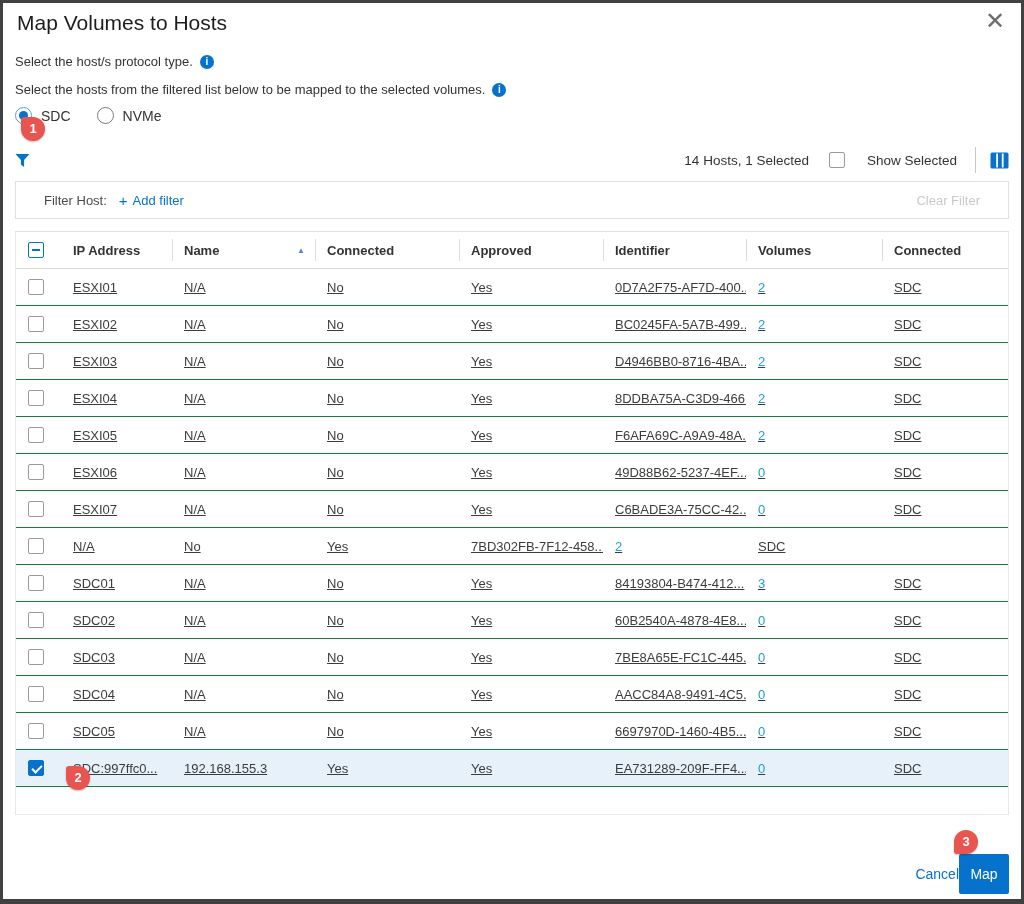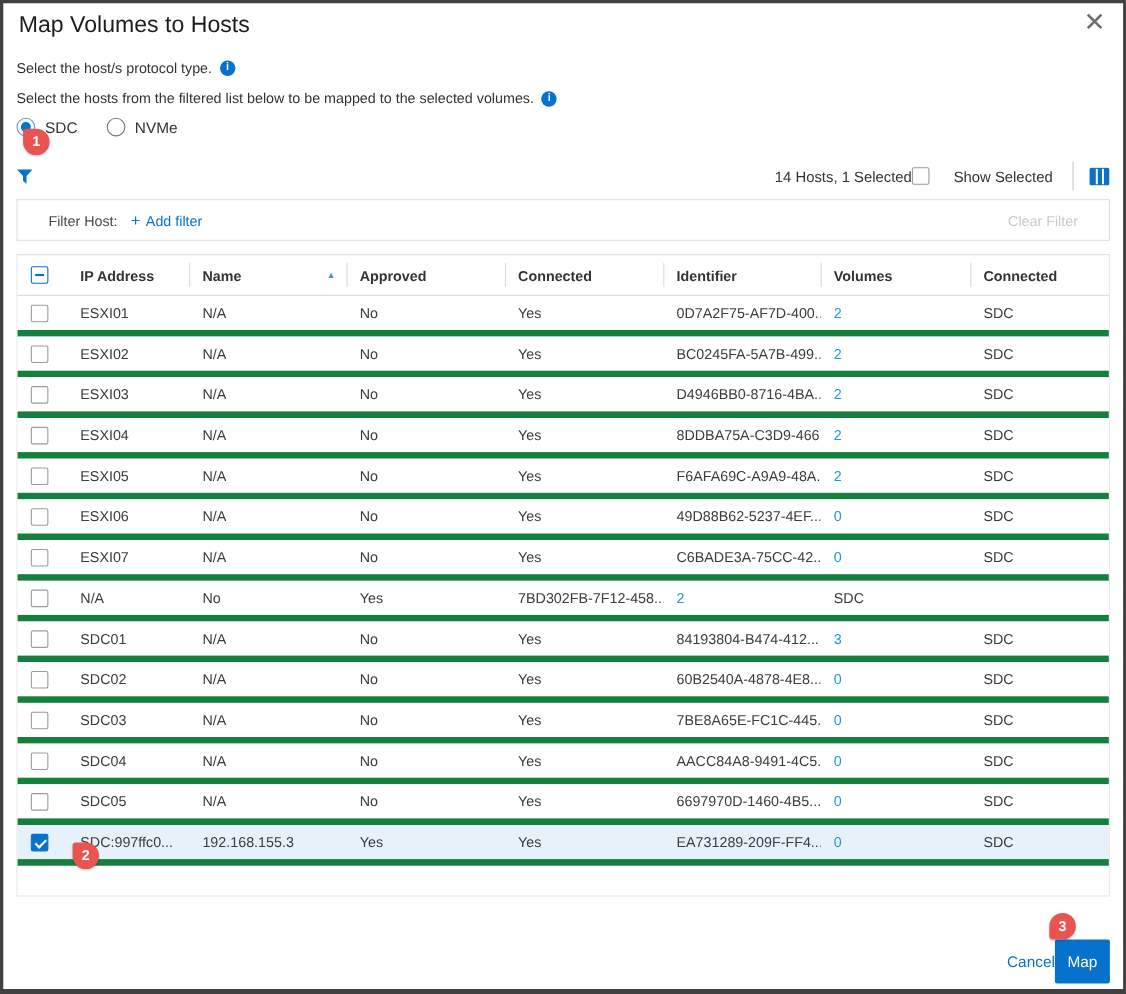--- a/index.html
+++ b/index.html
@@ -26,21 +26,21 @@
   
   .radios{position:absolute;top:104px;left:12px;display:flex;gap:26px;font-size:14px;color:#333;}
   .radio-opt{display:flex;align-items:center;gap:9px;cursor:pointer;}
   .radio{width:17px;height:17px;border-radius:50%;border:1px solid #797979;background:#fff;position:relative;display:inline-block;}
   .radio.selected{border-color:#5b9bd9;}
   .radio.selected::after{content:'';position:absolute;left:3px;top:3px;width:9px;height:9px;border-radius:50%;background:var(--accent);}
   
   .toolbar{position:absolute;top:144px;left:12px;right:12px;height:26px;display:flex;align-items:center;}
   .funnel{cursor:pointer;display:inline-flex;}
   .toolbar-right{margin-left:auto;display:flex;align-items:center;font-size:13.5px;color:#333;}
-  .toolbar-right .summary{}
+  .toolbar-right .summary{margin-right:20px;}
   .checkbox{width:16px;height:16px;border:1px solid #9b9b9b;border-radius:2px;background:#fff;display:inline-block;position:relative;flex:none;}
   .checkbox.indeterminate{border-color:var(--accent);}
   .checkbox.indeterminate::after{content:'';position:absolute;left:3px;top:6px;width:8px;height:2px;background:var(--accent);}
   .checkbox.checked{background:var(--accent);border-color:var(--accent);}
   .checkbox.checked::after{content:'';position:absolute;left:3px;top:4px;width:8px;height:4px;
     border-left:2px solid #fff;border-bottom:2px solid #fff;transform:rotate(-45deg);}
   .toolbar-right .show-sel-label{margin-left:22px;}
   .vdiv{width:1px;height:26px;background:#c9c9c9;margin:0 14px 0 18px;}
   .colicon{cursor:pointer;display:inline-flex;}
   
@@ -52,21 +52,21 @@
   
   .table{position:absolute;top:228px;left:12px;right:12px;height:584px;
     border:1px solid #e8e8e8;border-top-color:#e0e0e0;font-size:13px;background:#fff;}
   .grid-row{display:grid;grid-template-columns:45px 111px 143px 144px 144px 143px 136px 1fr;align-items:stretch;}
   .thead{height:37px;border-bottom:1px solid #d9d9d9;font-weight:700;color:#333;}
   .th{display:flex;align-items:center;padding-left:12px;position:relative;}
   .th + .th::before{content:'';position:absolute;left:0;top:50%;transform:translateY(-50%);
     width:1px;height:22px;background:#dcdcdc;}
   .th .sort{margin-left:auto;padding-right:10px;font-size:8px;color:#4d8fcc;}
   .c-check{display:flex;align-items:center;justify-content:flex-start;padding-left:12px;position:relative;}
-  .trow{height:37px;border-bottom:6px solid #15803d;color:#3c3c3c;background:#fff;}
+  .trow{height:37px;border-bottom:1px solid #15803d;color:#3c3c3c;background:#fff;text-decoration:underline;}
   .trow.selected{background:var(--selrow);}
   .cell{display:flex;align-items:center;padding-left:12px;white-space:nowrap;overflow:hidden;}
   .cell.link{color:var(--link2);cursor:pointer;}
   
   .footer{position:absolute;top:851px;right:12px;display:flex;align-items:center;}
   .cancel{color:var(--accent);font-size:14px;font-weight:500;cursor:pointer;}
   .map-btn{width:50px;height:40px;background:var(--accent);color:#fff;border:none;border-radius:2px;
     font-size:14px;font-family:"Liberation Sans",sans-serif;cursor:pointer;}
   
   .badge{position:absolute;width:24px;height:24px;background:var(--badge);color:#fff;
@@ -142,22 +142,22 @@
   <div class="table">
     <div class="grid-row thead">
       <div class="c-check">
         <span class="checkbox indeterminate"></span>
       </div>
       <div class="th">IP Address</div>
       <div class="th">
         <span>Name</span>
         <span class="sort">▲</span>
       </div>
+      <div class="th">Connected</div>
       <div class="th">Approved</div>
-      <div class="th">Connected</div>
       <div class="th">Identifier</div>
       <div class="th">Volumes</div>
       <div class="th">Connected</div>
     </div>
     <div>
         <div class="grid-row trow">
     <div class="c-check">
       <span class="checkbox"></span>
     </div>
     <div class="cell">ESXI01</div>

